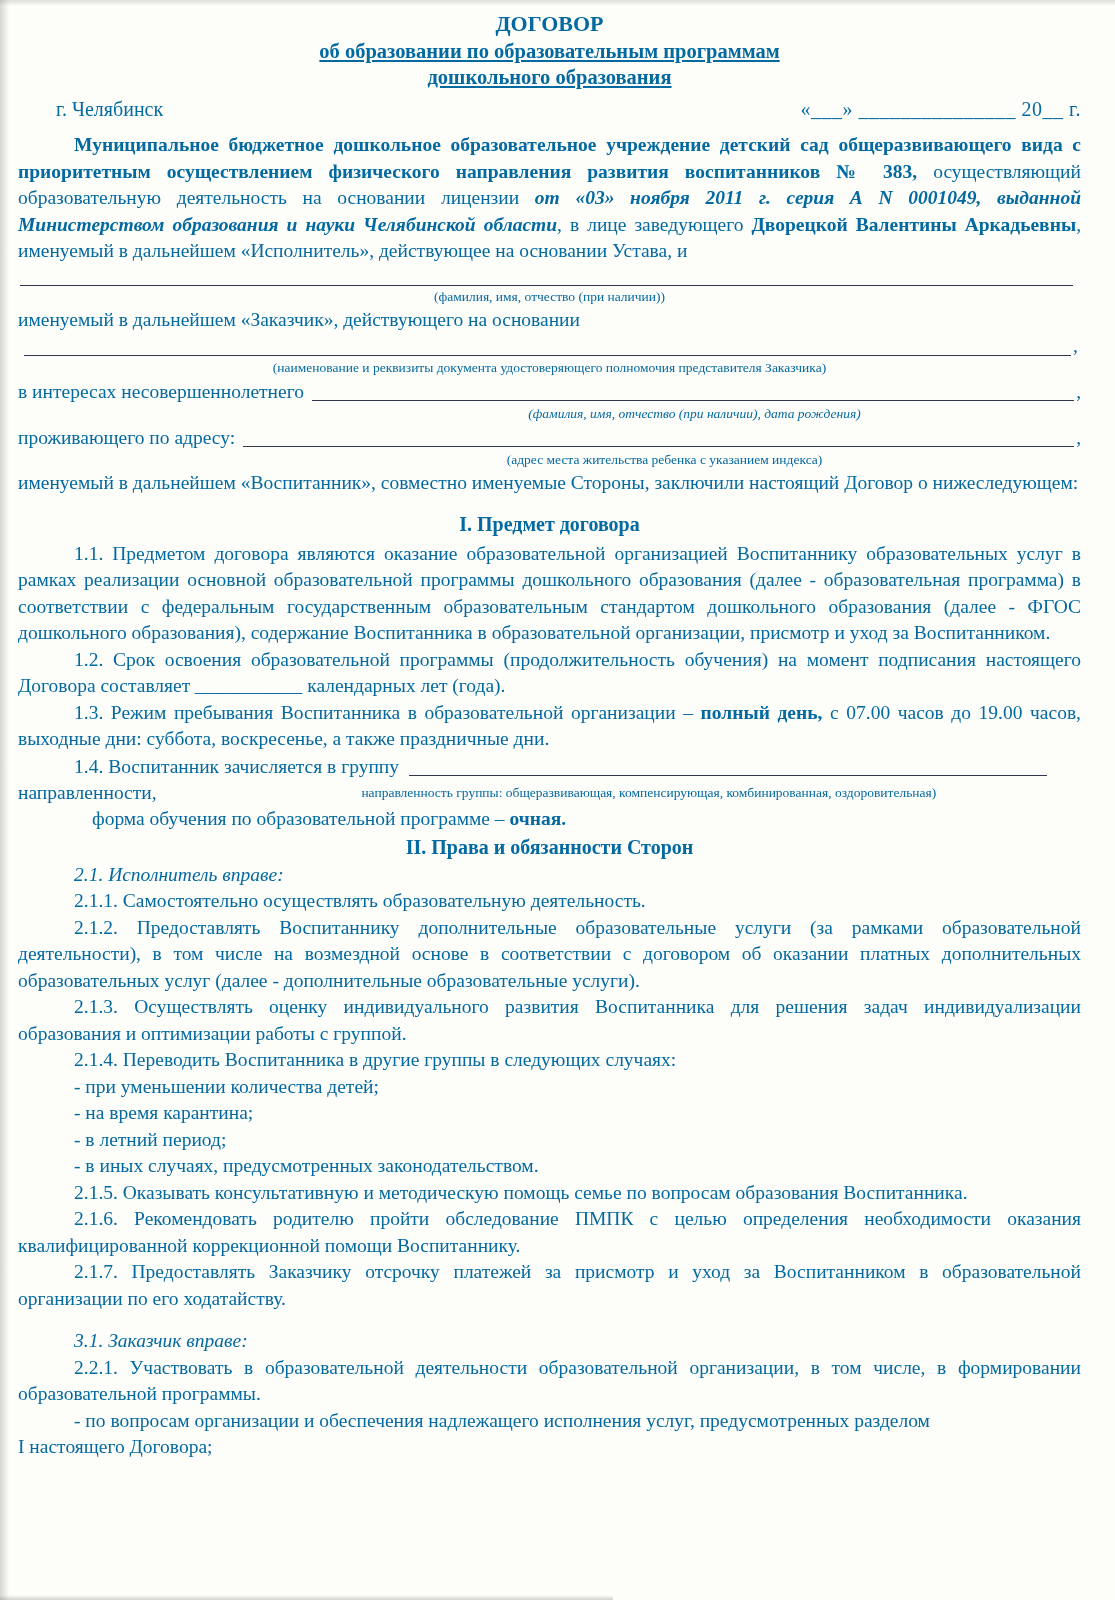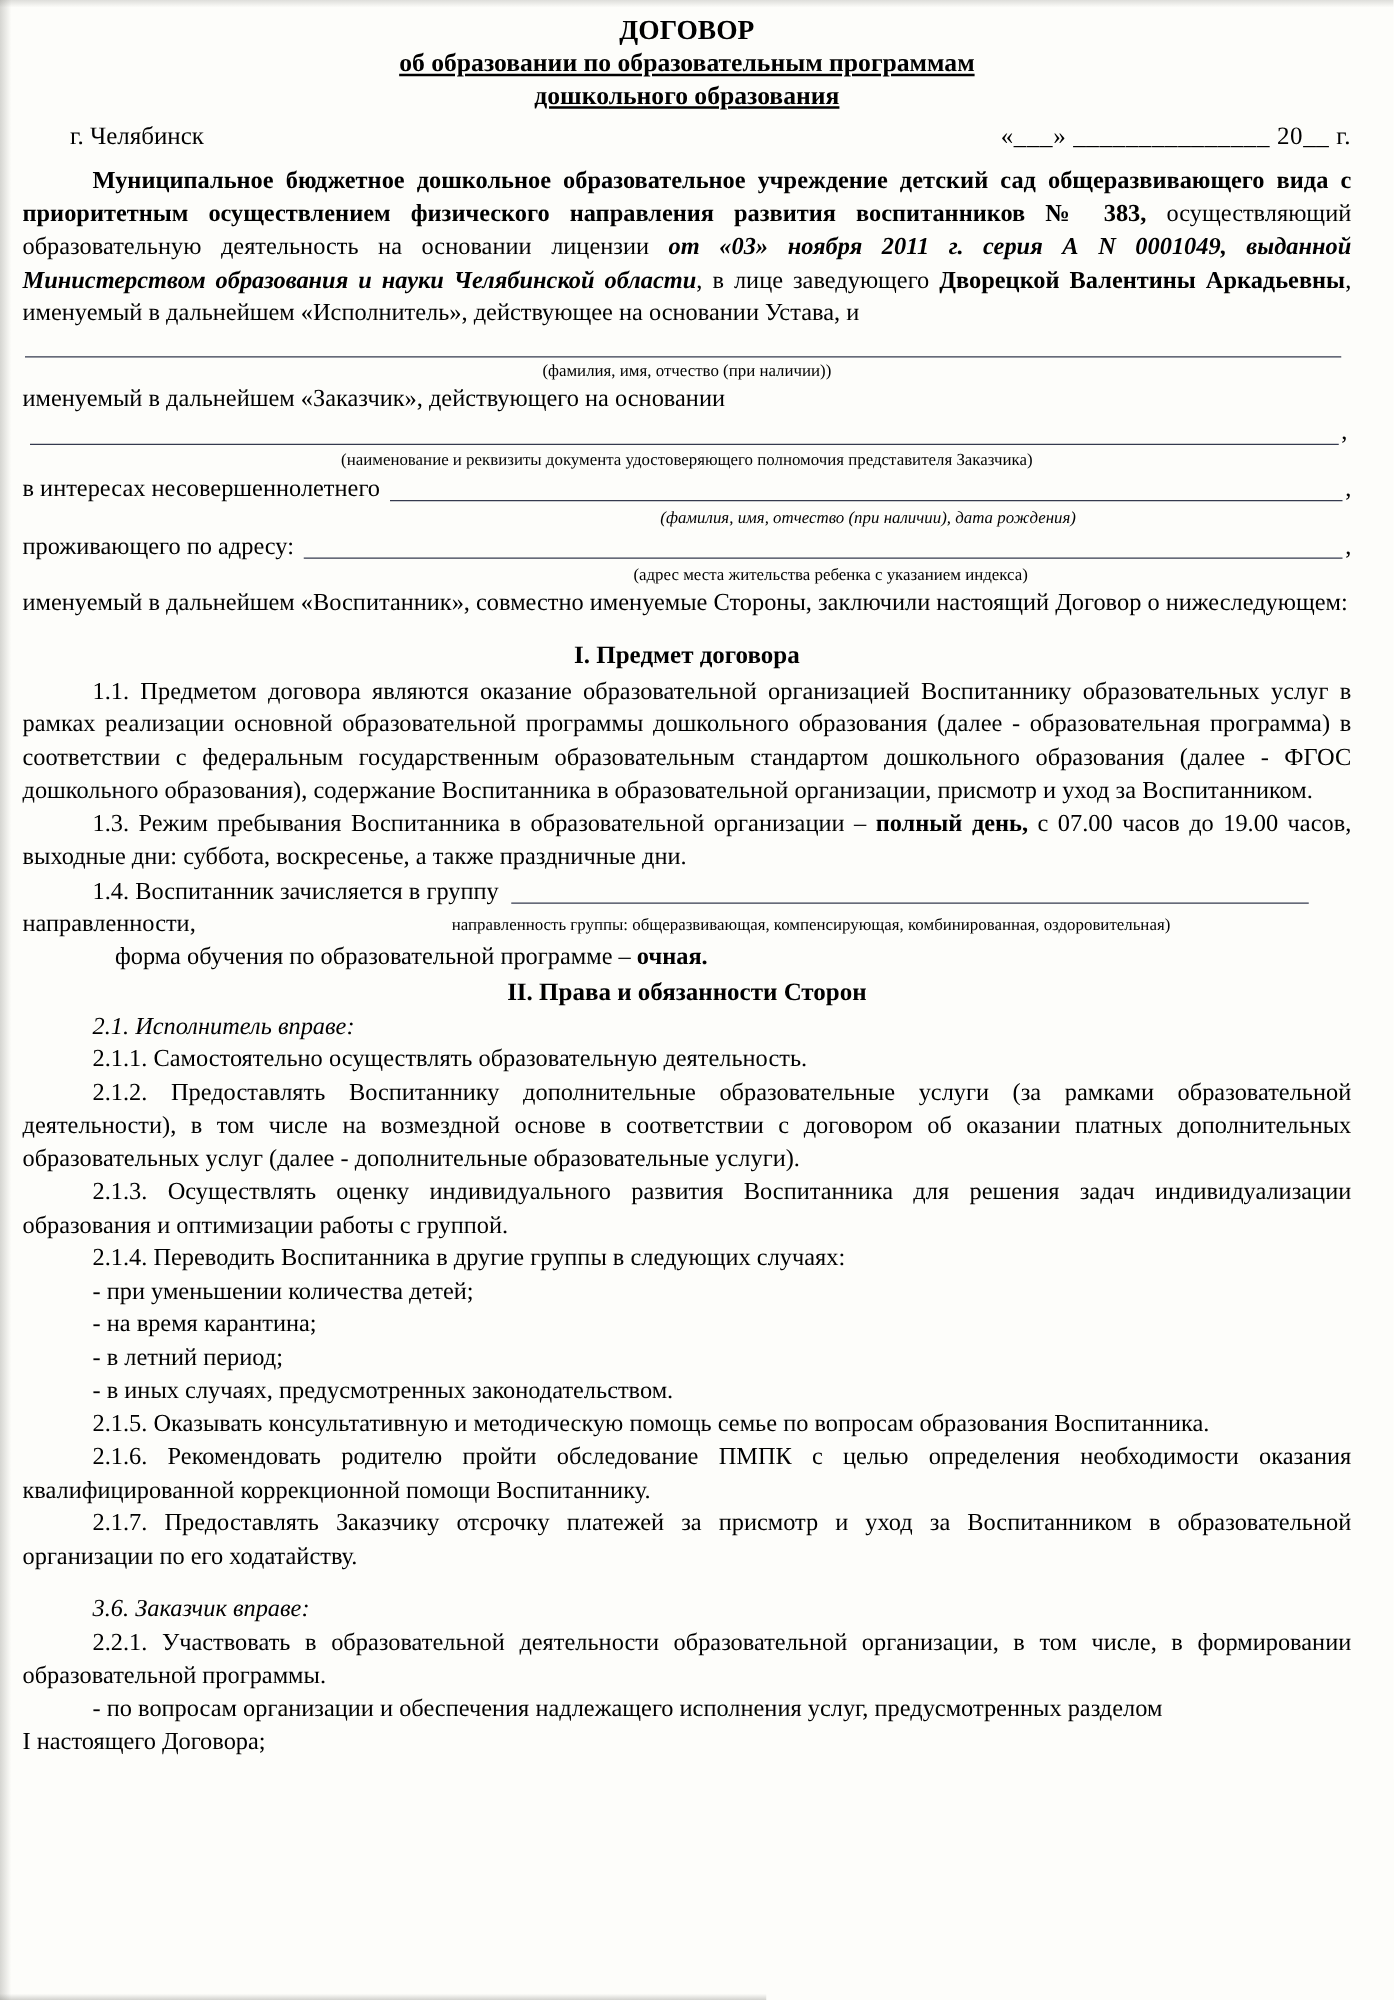--- a/index.html
+++ b/index.html
@@ -1,21 +1,21 @@
 <!DOCTYPE html>
 <html><head>
 <meta charset="utf-8">
 <style>
   html,body { margin:0; padding:0; background:#ffffff; }
   .page {
     position:relative;
     width:1115px; height:1600px;
     background:#fdfdfa;
     font-family:"Liberation Serif","DejaVu Serif",serif;
-    color:#000000;
+    color:#0369a1;
     overflow:hidden;
   }
   .scan-edge-left {
     position:absolute; left:0; top:0; width:9px; height:100%;
     background:linear-gradient(to right, rgba(110,110,104,0.28), rgba(110,110,104,0.0));
     pointer-events:none;
   }
   .scan-edge-top {
     position:absolute; left:0; top:0; width:100%; height:6px;
     background:linear-gradient(to bottom, rgba(110,110,104,0.22), rgba(110,110,104,0.0));
@@ -148,20 +148,21 @@
       <div class="fill"></div>
       <span>,</span>
     </div>
     <div class="caption shift-addr">(адрес места жительства ребенка с указанием индекса)</div>
 
     <p class="para noindent">именуемый  в дальнейшем «Воспитанник», совместно именуемые Стороны, заключили настоящий Договор о нижеследующем:</p>
 
     <div class="sec-heading">I. Предмет договора</div>
 
     <p class="para">1.1. Предметом договора являются оказание образовательной организацией Воспитаннику образовательных услуг в рамках реализации основной образовательной программы дошкольного образования (далее - образовательная программа) в соответствии с федеральным государственным образовательным стандартом дошкольного образования (далее - ФГОС дошкольного образования), содержание Воспитанника в образовательной организации, присмотр и уход за Воспитанником.</p>
+    <p class="para">1.2. Срок освоения образовательной программы (продолжительность обучения) на момент подписания настоящего Договора составляет ___________ календарных лет (года).</p>
     <p class="para"><span>1.3. Режим пребывания Воспитанника в образовательной организации – </span><span class="b">полный день,</span><span> с 07.00 часов до 19.00 часов, выходные дни: суббота, воскресенье, а также праздничные дни.</span></p>
 
     <div class="group-row">
       <span>1.4. Воспитанник зачисляется в группу</span>
       <div class="fill"></div>
     </div>
     <div class="dir-row">
       <span>направленности,</span>
       <span class="small-note">направленность группы: общеразвивающая, компенсирующая, комбинированная, оздоровительная)</span>
     </div>
@@ -177,19 +178,19 @@
     <p class="para">- при уменьшении количества детей;</p>
     <p class="para">- на время карантина;</p>
     <p class="para">- в летний период;</p>
     <p class="para">- в иных случаях, предусмотренных законодательством.</p>
     <p class="para">2.1.5. Оказывать консультативную и методическую помощь семье по вопросам образования Воспитанника.</p>
     <p class="para">2.1.6. Рекомендовать родителю пройти обследование ПМПК с целью определения необходимости оказания квалифицированной коррекционной помощи Воспитаннику.</p>
     <p class="para">2.1.7. Предоставлять Заказчику отсрочку платежей за присмотр и уход за Воспитанником в образовательной организации по его ходатайству.</p>
 
     <div class="sub-gap"></div>
 
-    <p class="para it">3.6. Заказчик вправе:</p>
+    <p class="para it">3.1. Заказчик вправе:</p>
     <p class="para">2.2.1. Участвовать в образовательной деятельности образовательной организации, в том числе, в формировании образовательной программы.</p>
     <p class="para">- по вопросам организации и обеспечения надлежащего исполнения услуг, предусмотренных разделом</p>
     <p class="para noindent">I настоящего Договора;</p>
 
   </div>
 </div>
 
 </body></html>

